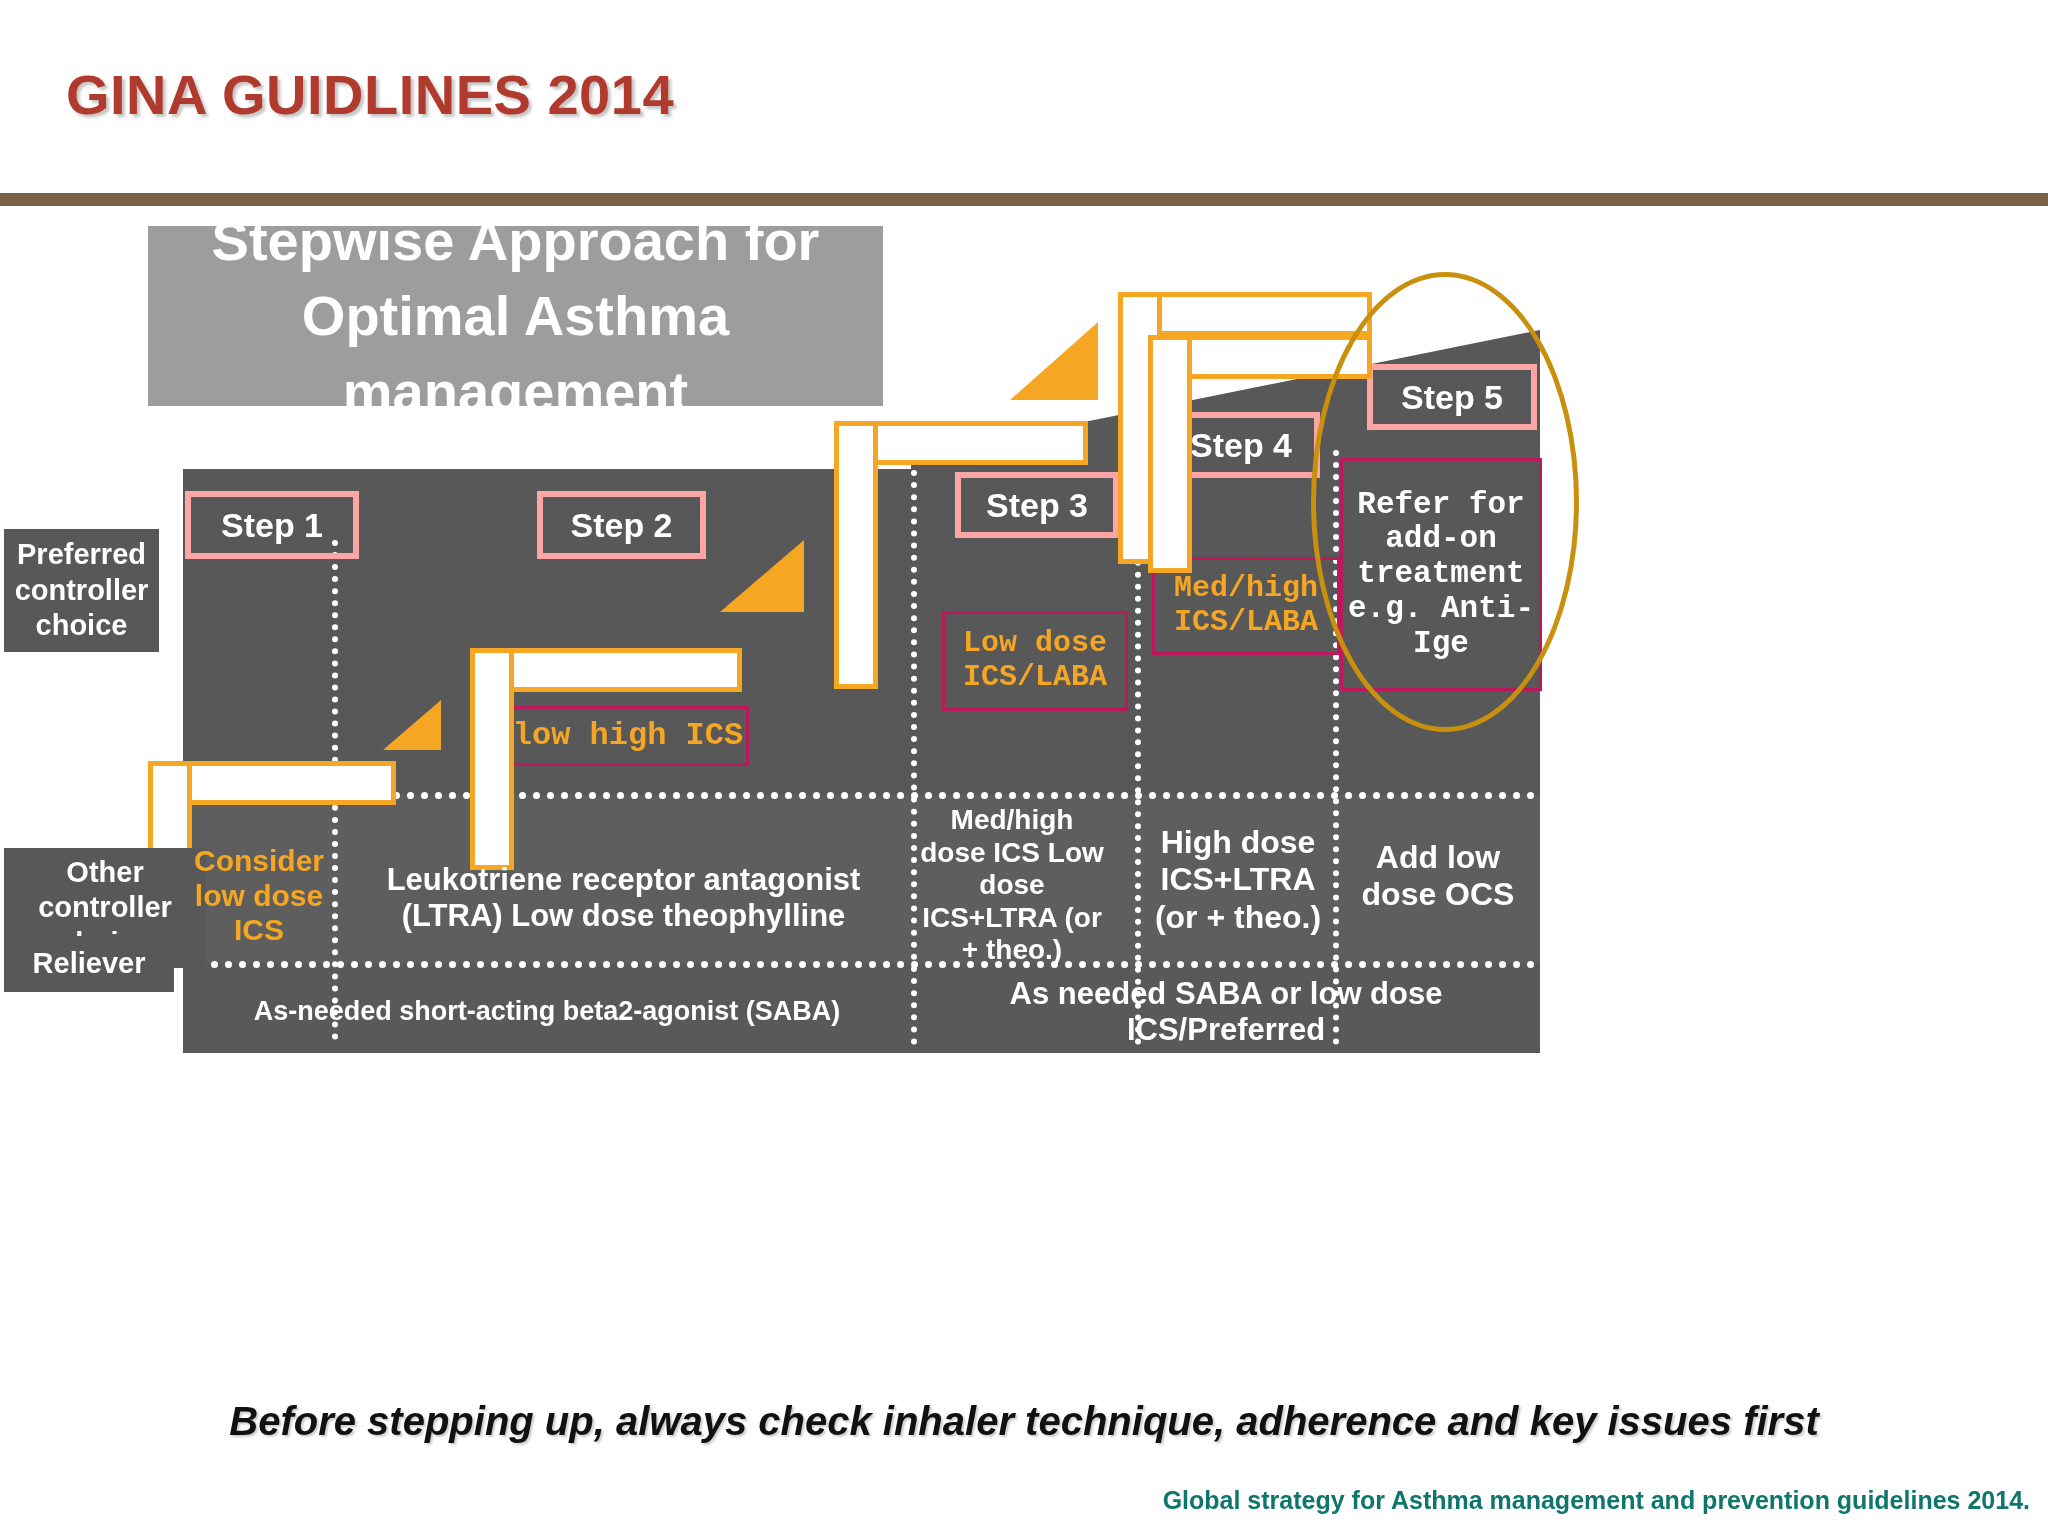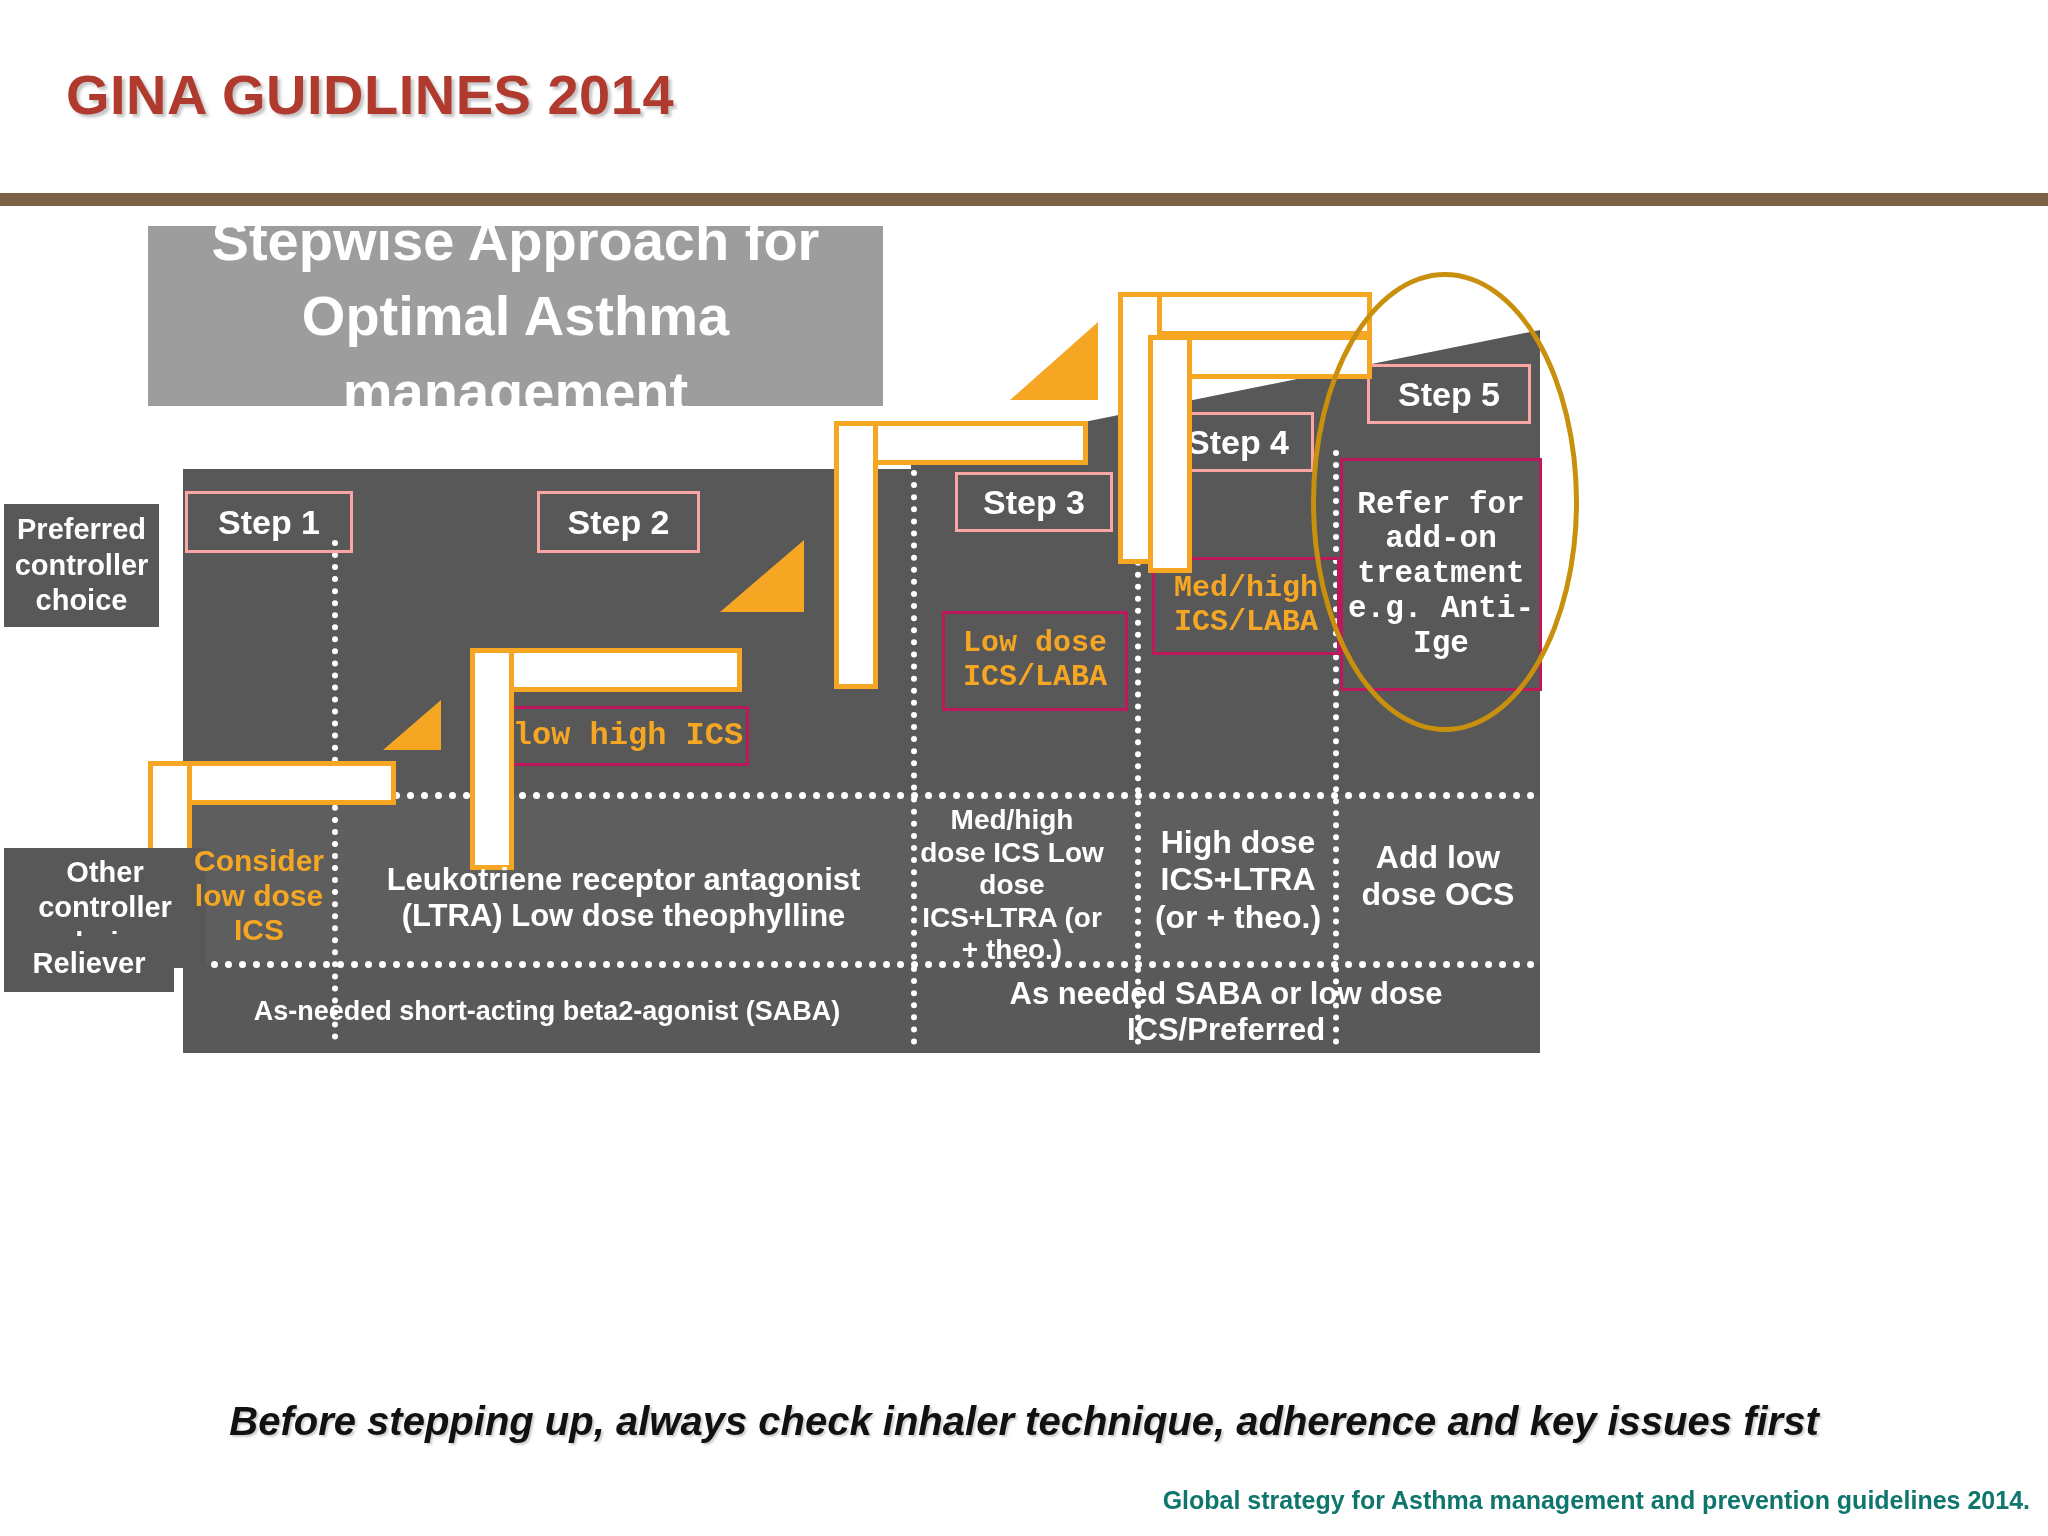--- a/index.html
+++ b/index.html
@@ -35,21 +35,21 @@
     color:#ffffff;font-size:56px;font-weight:bold;line-height:1.35;
     text-align:center;
   }
 
   
   #stair-svg{position:absolute;left:0;top:0;width:2048px;height:1536px;}
 
   
   .step-badge{
     position:absolute;
-    border:3px solid #fca5a5;
+    border:6px solid #fca5a5;
     color:#ffffff;font-size:34px;font-weight:bold;
     display:flex;align-items:center;justify-content:center;
     background:transparent;
   }
   #step1-badge{left:185px;top:491px;width:162px;height:56px;}
   #step2-badge{left:537px;top:491px;width:157px;height:56px;}
   #step3-badge{left:955px;top:472px;width:152px;height:54px;}
   #step4-badge{left:1162px;top:412px;width:146px;height:54px;}
   #step5-badge{left:1367px;top:364px;width:158px;height:54px;}
 
@@ -65,21 +65,21 @@
   #tx-lowdose-icslaba{left:942px;top:611px;width:180px;height:94px;font-size:30px;}
   #tx-medhigh-icslaba{left:1152px;top:557px;width:182px;height:92px;font-size:30px;}
   #tx-refer{left:1340px;top:458px;width:196px;height:227px;font-size:31px;}
 
   
   .row-label{
     position:absolute;background:#585858;color:#ffffff;
     font-size:29px;font-weight:bold;text-align:center;line-height:1.22;
     display:flex;align-items:center;justify-content:center;
   }
-  #label-preferred{left:4px;top:504px;width:155px;height:123px;}
+  #label-preferred{left:4px;top:529px;width:155px;height:123px;}
   #label-other{left:4px;top:828px;width:202px;height:120px;margin-top:20px;}
   #label-reliever{left:4px;top:936px;width:170px;height:56px;}
 
   
   .cell-text{
     position:absolute;color:#ffffff;font-size:30px;font-weight:bold;
     text-align:center;line-height:1.16;
     display:flex;align-items:center;justify-content:center;
   }
   .cell-text.orange{color:#F5A623;}

